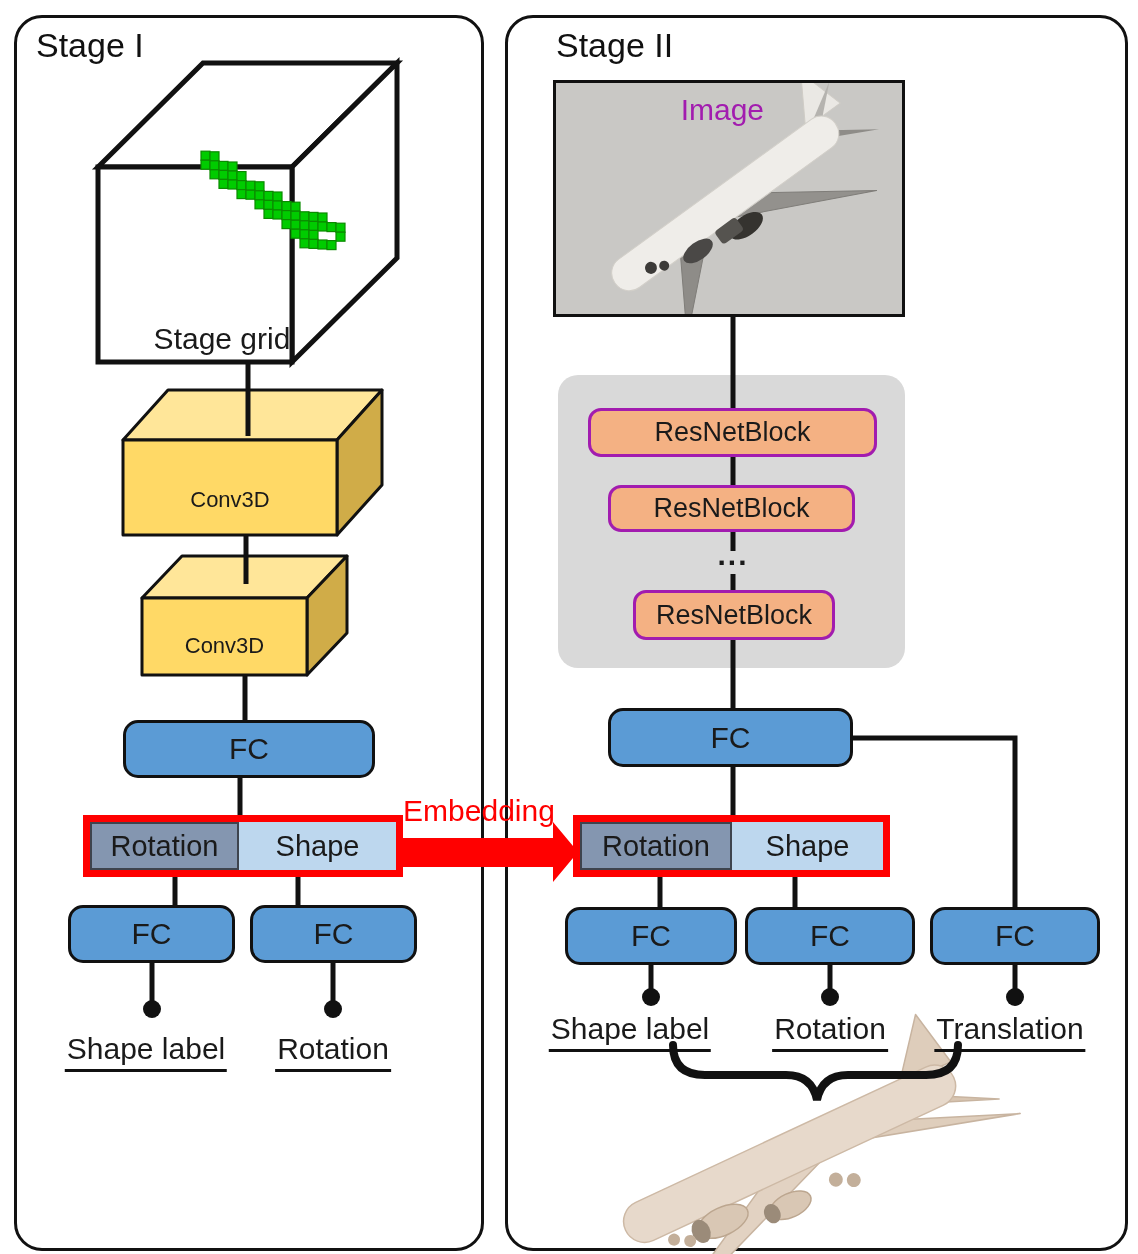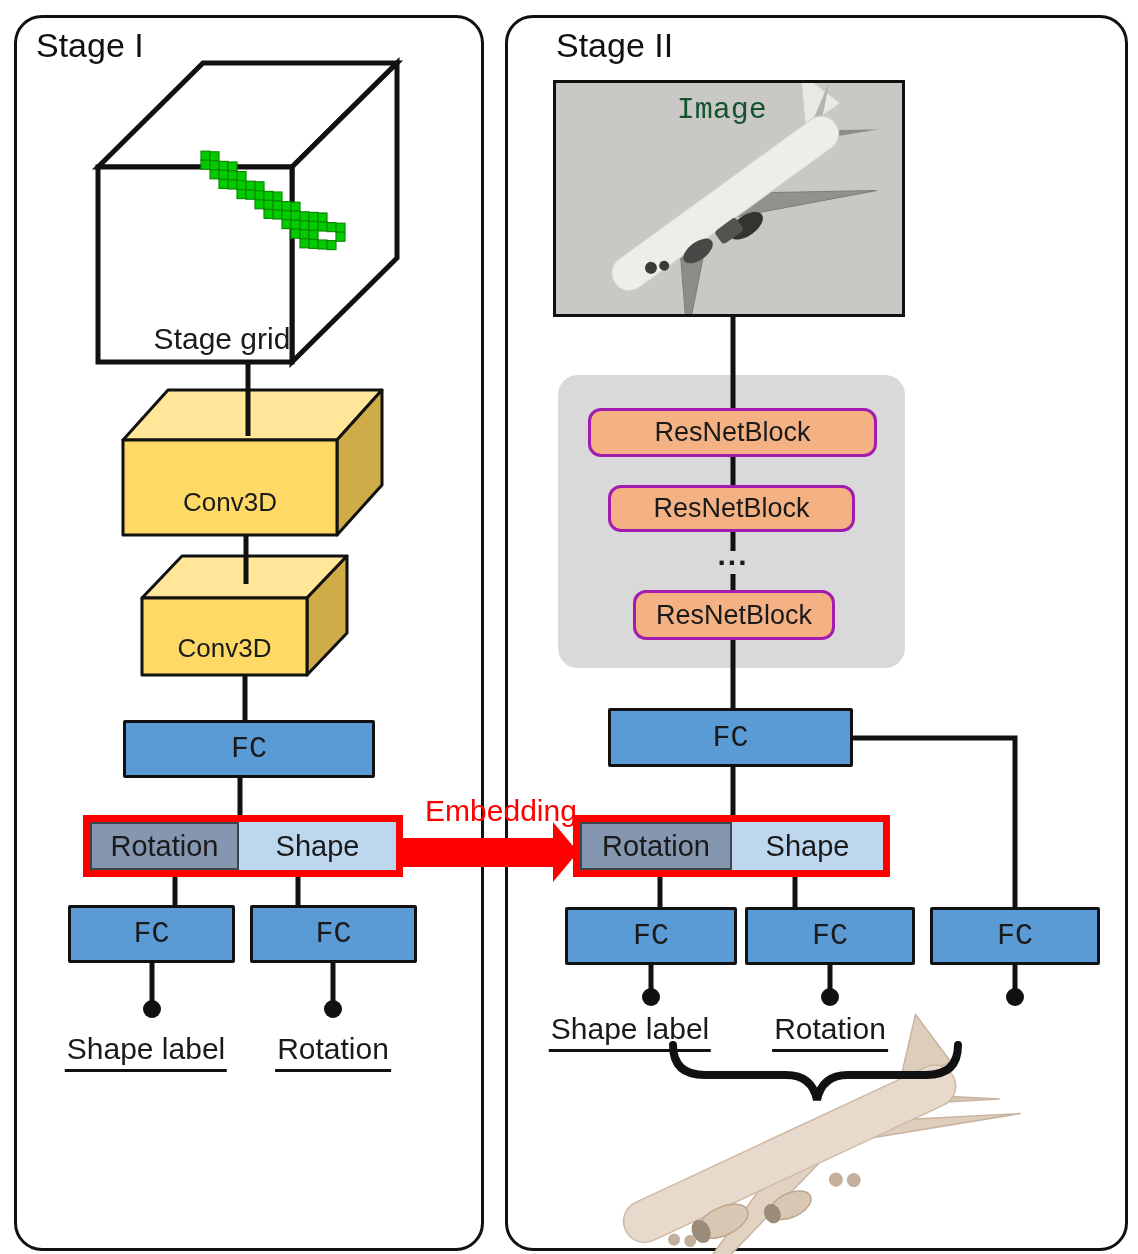--- a/index.html
+++ b/index.html
@@ -3,34 +3,34 @@
 <meta charset="utf-8">
 <style>
   html,body{margin:0;padding:0;background:#ffffff;}
   #canvas{position:relative;width:1136px;height:1254px;background:#ffffff;overflow:hidden;
           font-family:"Liberation Sans", sans-serif;color:#1a1a1a;}
   .panel{position:absolute;border:3px solid #111;border-radius:28px;background:#fff;z-index:0;}
   .stage-title{position:absolute;font-size:34px;color:#111;z-index:3;}
   .graybox{position:absolute;background:#D9D9D9;border-radius:20px;z-index:1;}
   svg.layer{position:absolute;left:0;top:0;z-index:2;pointer-events:none;}
   .box{position:absolute;z-index:3;display:flex;align-items:center;justify-content:center;box-sizing:border-box;}
-  .fc{background:#5B9BD5;border:3px solid #111;border-radius:2px;font-size:30px;font-family:Liberation Mono, monospace;}
+  .fc{background:#5B9BD5;border:3px solid #111;border-radius:15px;font-size:30px;}
   .rn{background:#F4B183;border:3px solid #a21caf;border-radius:13px;font-size:27px;}
   .emb-outer{position:absolute;z-index:3;border:7px solid #FF0000;display:flex;box-sizing:border-box;background:#fff;}
   .emb-cell{display:flex;align-items:center;justify-content:center;font-size:29px;box-sizing:border-box;height:100%;}
   .cell-rot{background:#8496B0;border:2px solid #3e444e;}
   .cell-shape{background:#BDD7EE;}
   .plain-label{position:absolute;z-index:3;font-size:30px;white-space:nowrap;}
   .out-label{position:absolute;z-index:3;font-size:30px;white-space:nowrap;transform:translateX(-50%);
              border-bottom:3px solid #111;padding:0 2px 3px 2px;}
-  .conv-label{position:absolute;z-index:3;font-size:26px;text-align:center;}
+  .conv-label{position:absolute;z-index:3;font-size:22px;text-align:center;}
   .ellipsis{position:absolute;z-index:3;font-size:30px;font-weight:700;letter-spacing:2px;}
   .embedding-word{position:absolute;z-index:3;font-size:30px;color:#FF0000;transform:translateX(-50%);}
   .photo{position:absolute;z-index:3;background:#C9C8C5;border:3px solid #111;box-sizing:border-box;}
-  .photo-label{position:absolute;left:50%;top:10px;transform:translateX(-58%);font-size:30px;color:#14532d;z-index:4;font-family:Liberation Mono, monospace;}
+  .photo-label{position:absolute;left:50%;top:10px;transform:translateX(-58%);font-size:30px;color:#a21caf;z-index:4;}
 </style>
 </head>
 <body>
 
 <div id="canvas">
 
   <div class="panel" style="left:14px;top:15px;width:464px;height:1230px;"></div>
   <div class="panel" style="left:505px;top:15px;width:617px;height:1230px;"></div>
 
   <div class="graybox" style="left:558px;top:375px;width:347px;height:293px;"></div>
@@ -168,21 +168,21 @@
     <div class="emb-cell cell-rot" style="width:149px;">Rotation</div>
     <div class="emb-cell cell-shape" style="flex:1;">Shape</div>
   </div>
 
   <div class="box fc" style="left:68px;top:905px;width:167px;height:58px;">FC</div>
   <div class="box fc" style="left:250px;top:905px;width:167px;height:58px;">FC</div>
 
   <div class="out-label" style="left:146px;top:1032px;">Shape label</div>
   <div class="out-label" style="left:333px;top:1032px;">Rotation</div>
 
-  <div class="embedding-word" style="left:501px;top:794px;">Embedding</div>
+  <div class="embedding-word" style="left:479px;top:794px;">Embedding</div>
 
   <div class="stage-title" style="left:528px;top:26px;margin-left:28px;">Stage II</div>
 
   <div class="photo" style="left:553px;top:80px;width:352px;height:237px;">
     <div class="photo-label">Image</div>
     <svg width="346" height="231" viewBox="0 0 346 231">
       <g transform="rotate(-36 170 118)" stroke-linejoin="round">
         <polygon points="150,128 298,198 192,124" fill="#93918D" stroke="#7f7d79" stroke-width="1"></polygon>
         <polygon points="138,132 58,206 102,134" fill="#8E8C88" stroke="#7f7d79" stroke-width="1"></polygon>
         <polygon points="277,106 306,58 320,106" fill="#EAE8E4" stroke="#cfccc6" stroke-width="1"></polygon>
@@ -209,14 +209,15 @@
     <div class="emb-cell cell-rot" style="width:152px;">Rotation</div>
     <div class="emb-cell cell-shape" style="flex:1;">Shape</div>
   </div>
 
   <div class="box fc" style="left:565px;top:907px;width:172px;height:58px;">FC</div>
   <div class="box fc" style="left:745px;top:907px;width:170px;height:58px;">FC</div>
   <div class="box fc" style="left:930px;top:907px;width:170px;height:58px;">FC</div>
 
   <div class="out-label" style="left:630px;top:1012px;">Shape label</div>
   <div class="out-label" style="left:830px;top:1012px;">Rotation</div>
+  <div class="out-label" style="left:1010px;top:1012px;">Translation</div>
 
 </div>
 
 </body></html>

